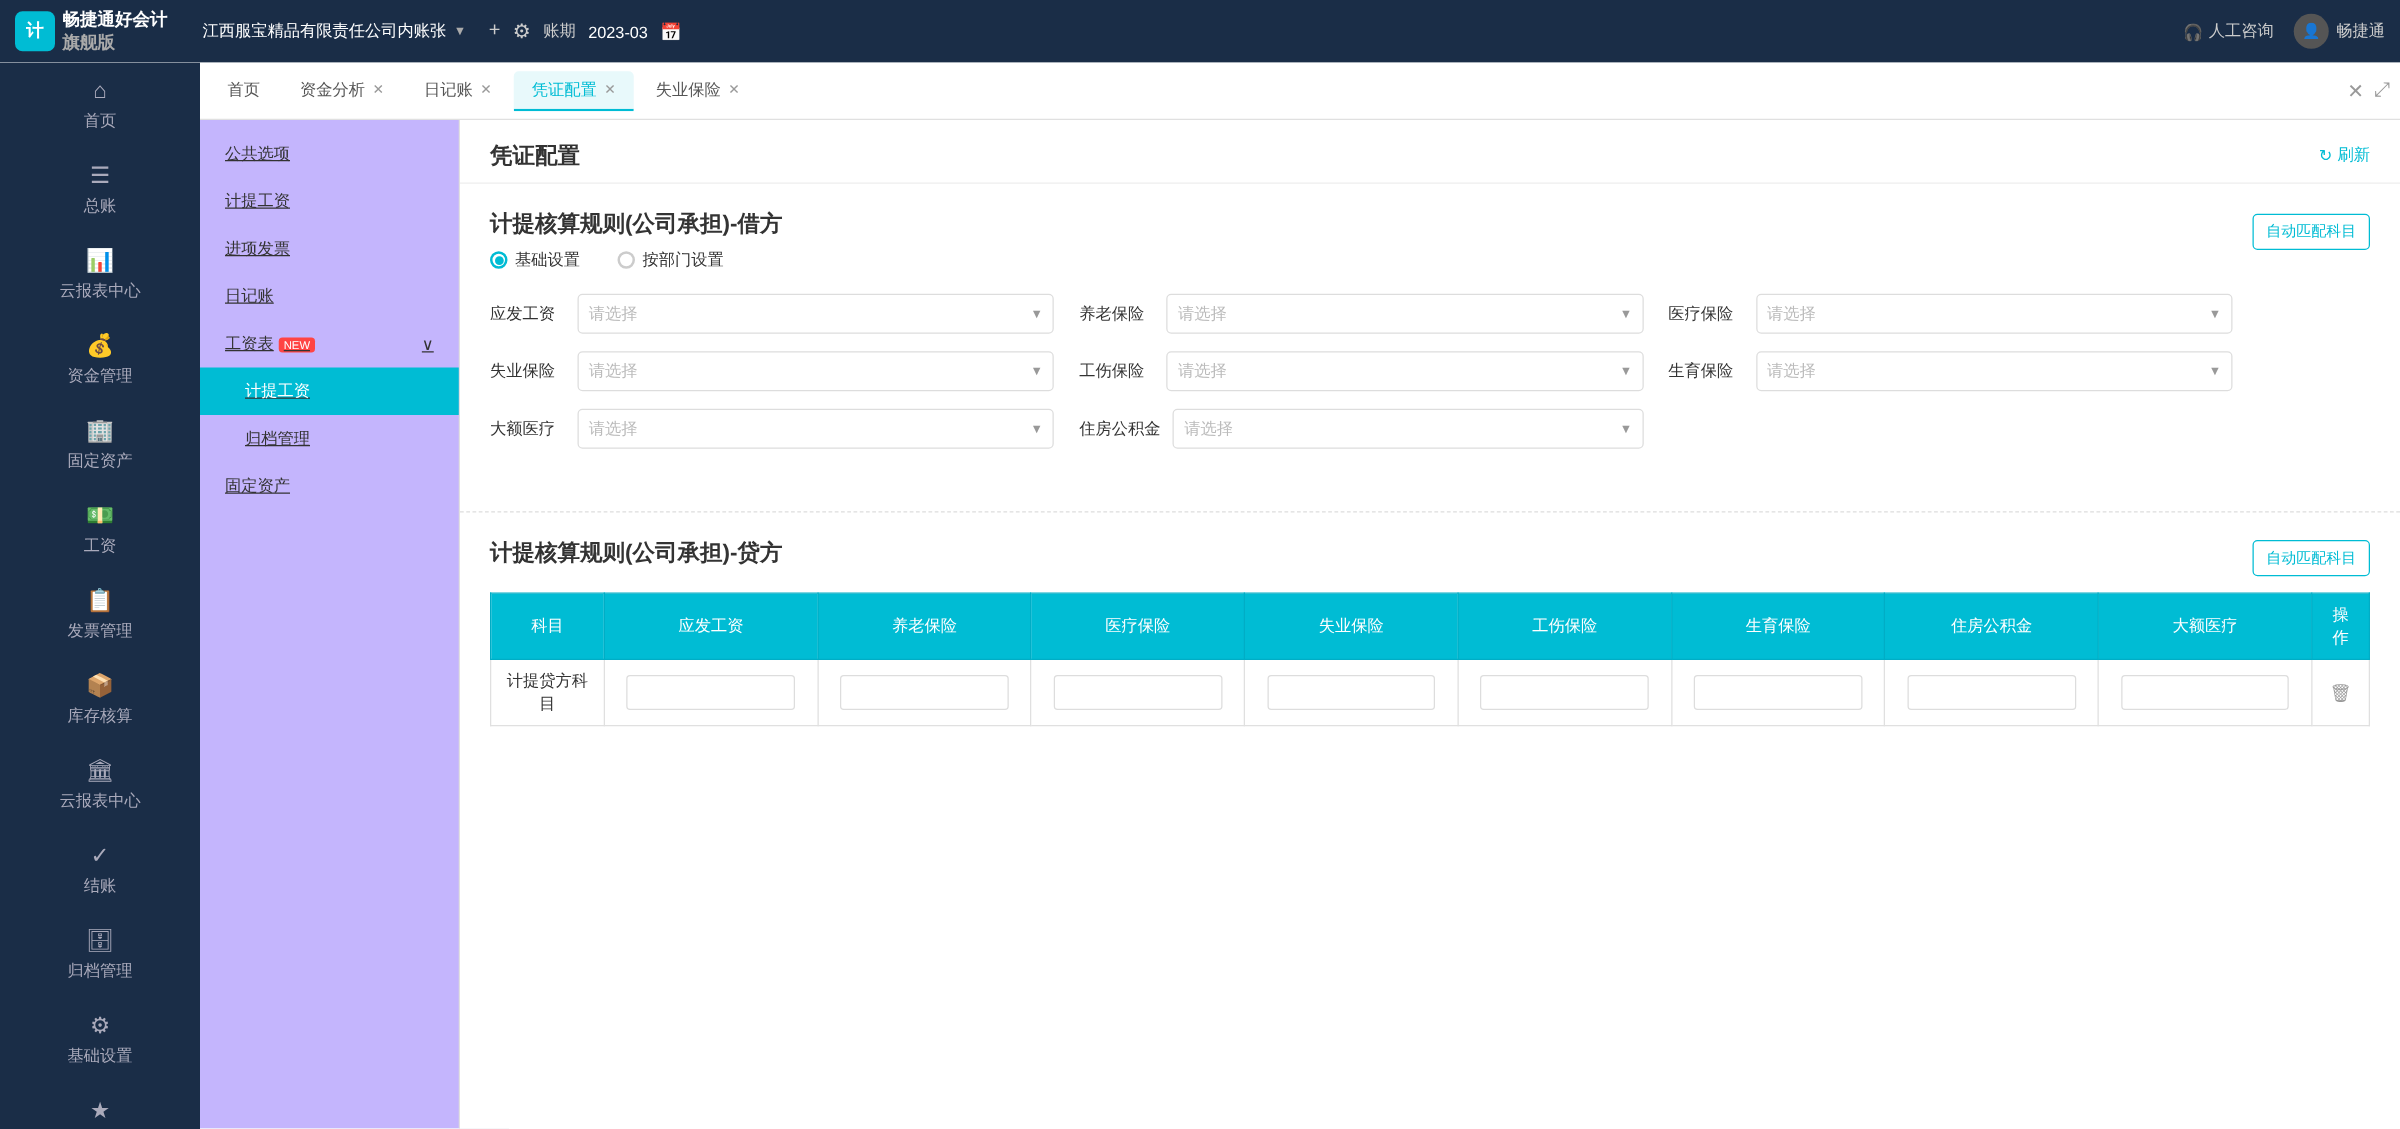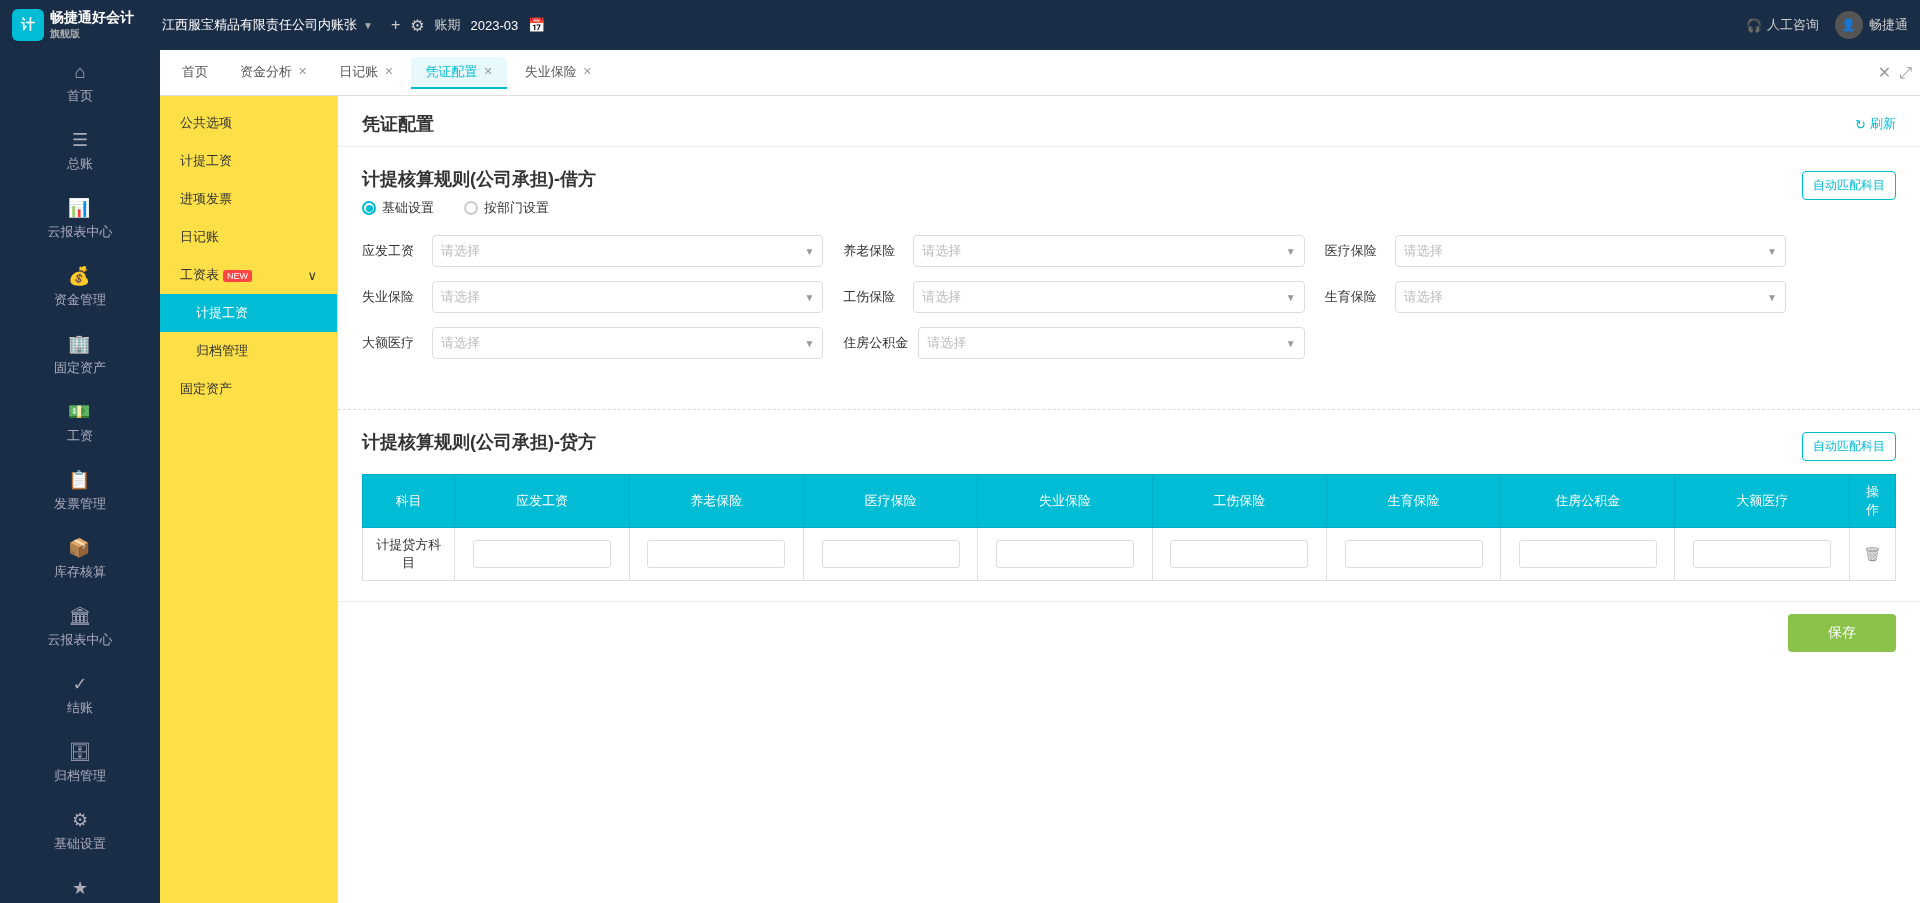--- a/index.html
+++ b/index.html
@@ -36,21 +36,21 @@
     .tab { display: flex; align-items: center; gap: 4px; padding: 6px 14px; font-size: 13px; color: #555; cursor: pointer; border-bottom: 2px solid transparent; }
     .tab.active { color: #00bcd4; border-bottom: 2px solid #00bcd4; background: #e8f9fb; border-radius: 4px 4px 0 0; }
     .tab-close { color: #999; font-size: 11px; margin-left: 2px; }
     .tab-bar-right { margin-left: auto; display: flex; align-items: center; gap: 8px; }
     .tab-action-icon { color: #999; font-size: 16px; cursor: pointer; }
 
     
     .page-content { flex: 1; display: flex; overflow: hidden; background: white; }
 
     
-    .left-menu { width: 178px; background: #fde047; border-right: 1px solid #e0e0e0; padding: 8px 0; flex-shrink: 0; }
+    .left-menu { width: 208px; background: #c4b5fd; border-right: 1px solid #e0e0e0; padding: 8px 0; flex-shrink: 0; text-decoration: underline; }
     .left-menu-item { padding: 10px 20px; font-size: 13px; color: #333; cursor: pointer; }
     .left-menu-item.active { background: #00bcd4; color: white; }
     .left-menu-item.sub { padding-left: 36px; }
     .left-menu-group { display: flex; align-items: center; justify-content: space-between; padding: 10px 20px; font-size: 13px; color: #333; cursor: pointer; }
     .new-badge { background: #f44; color: white; font-size: 9px; padding: 1px 4px; border-radius: 3px; margin-left: 4px; }
 
     
     .right-content { flex: 1; overflow-y: auto; padding: 0; position: relative; }
     .page-header { display: flex; align-items: center; justify-content: space-between; padding: 16px 24px 10px; background: white; border-bottom: 1px solid #eee; }
     .page-title { font-size: 18px; color: #333; font-weight: bold; }
@@ -99,21 +99,21 @@
     .right-content::-webkit-scrollbar-thumb { background: #ccc; border-radius: 3px; }
   </style>
 </head>
 <body>
 
 <div class="top-bar">
   <div class="logo-area">
     <div class="logo-icon">计</div>
     <div>
       <div style="font-size:14px;color:white;">畅捷通好会计</div>
-      <div style="font-size:10px;color:#aaa;">旗舰版</div>
+      <div style="font-size:14px;color:#aaa;">旗舰版</div>
     </div>
   </div>
   <div class="company-selector">
     <span>江西服宝精品有限责任公司内账张</span>
     <span class="dropdown-arrow">▼</span>
   </div>
   <span class="top-bar-icon" style="margin-left:8px;">+</span>
   <span class="top-bar-icon">⚙</span>
   <span class="period-label">账期</span>
   <span class="period-value">2023-03</span>
@@ -356,19 +356,16 @@
                 <td><input class="table-input" type="text" style=""></td>
                 <td><input class="table-input" type="text" style=""></td>
                 <td>
                   <span class="delete-icon">🗑</span>
                 </td>
               </tr>
             </tbody>
           </table>
         </div>
 
-        <div class="save-btn-area">
-          <button class="save-btn">保存</button>
-        </div>
       </div>
     </div>
   </div>
 </div>
 
 </body></html>

